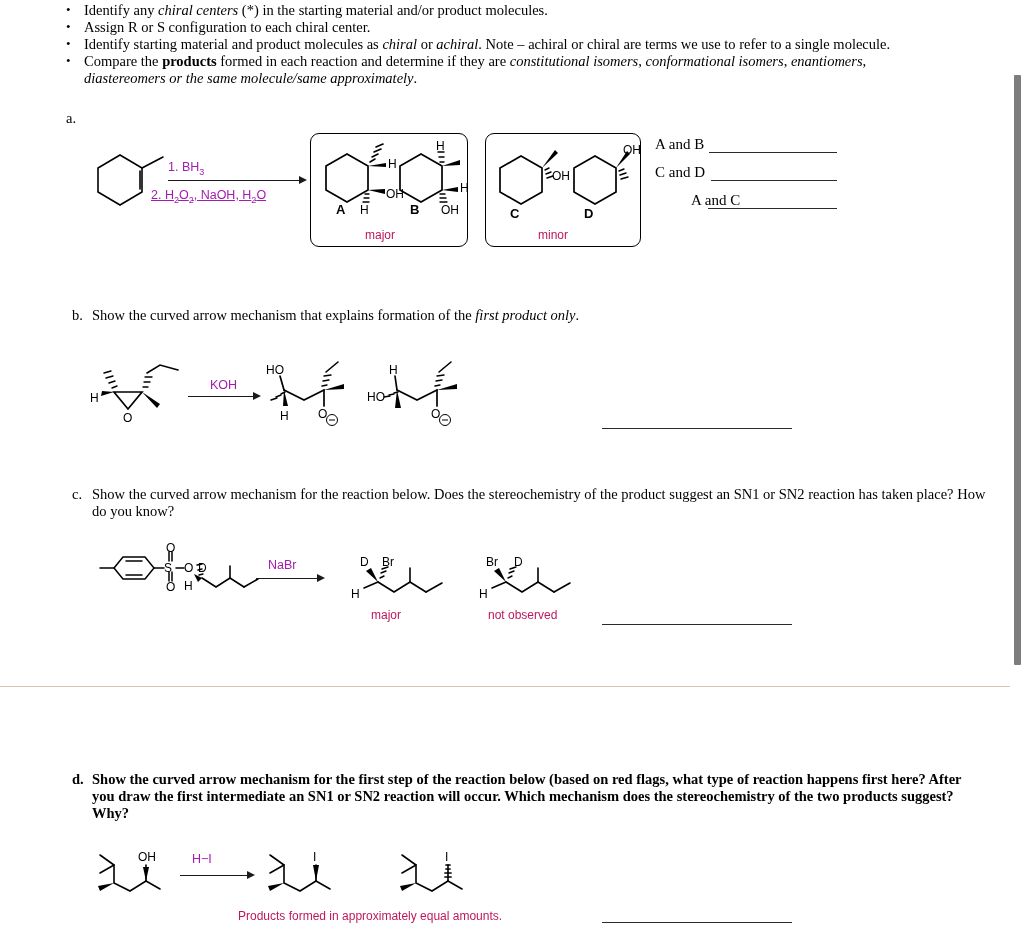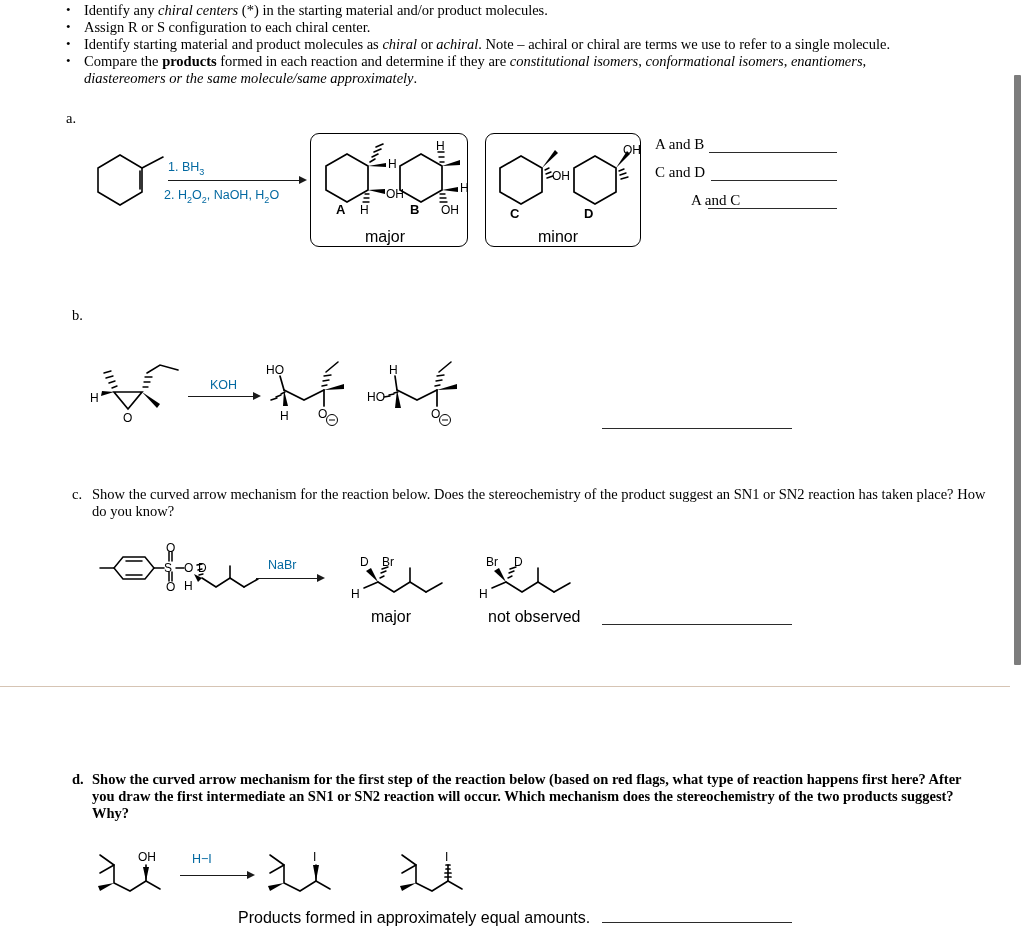--- a/index.html
+++ b/index.html
@@ -96,29 +96,29 @@
   }
   .chemlabel-b {
     font-family: "Liberation Sans", sans-serif;
     font-size: 13px;
     font-weight: bold;
     fill: #000;
   }
   .capt {
     position: absolute;
     font-family: "Liberation Sans", sans-serif;
-    font-size: 16px;
-    color: #000000;
+    font-size: 12px;
+    color: #be185d;
     white-space: nowrap;
   }
   .reagent {
     position: absolute;
     font-family: "Liberation Sans", sans-serif;
     font-size: 12.5px;
-    color: #0369a1;
+    color: #a21caf;
     white-space: nowrap;
   }
   .reagent sub { font-size: 9px; }
 
   .prodbox {
     position: absolute;
     border: 1.4px solid #000;
     border-radius: 9px;
     background: #fff;
   }
@@ -180,21 +180,21 @@
         <path d="M8,18 L8,42 L30,55 L52,42 L52,18 L30,5 Z"></path>
         <path d="M50,21 L50,39"></path>
         <path d="M52,18 L73,7"></path>
       </g>
     </svg>
   </div>
 
   <div class="reagent" style="left:168px; top:160px;">1. BH<sub>3</sub></div>
   <div class="arrow-line" style="left:168px; top:180px; width:132px;"></div>
   <div class="arrow-head" style="left:299px; top:176px;"></div>
-  <div class="reagent" style="left:164px; top:188px;">2. H<sub>2</sub>O<sub>2</sub>, NaOH, H<sub>2</sub>O</div>
+  <div class="reagent" style="left:151px; top:188px;text-decoration:underline;">2. H<sub>2</sub>O<sub>2</sub>, NaOH, H<sub>2</sub>O</div>
 
   <div class="prodbox" style="left:310px; top:133px; width:156px; height:112px;"></div>
 
   <div class="chem" style="left:320px; top:142px;">
     <svg width="80" height="80" viewBox="0 0 80 80">
       <g stroke="#000" stroke-width="1.7" fill="none" stroke-linecap="round">
         <path d="M6,24 L6,48 L27,60 L48,48 L48,24 L27,12 Z"></path>
       </g>
 
       <g stroke="#000" stroke-width="1.6" stroke-linecap="round">
@@ -293,20 +293,21 @@
   <div class="ans-label" style="left:655px; top:136px;">A and B</div>
   <div class="answer-line" style="left:709px; top:152px; width:128px;"></div>
 
   <div class="ans-label" style="left:655px; top:164px;">C and D</div>
   <div class="answer-line" style="left:711px; top:180px; width:126px;"></div>
 
   <div class="ans-label" style="left:655px; top:192px;margin-left:36px;">A and C</div>
   <div class="answer-line" style="left:708px; top:208px; width:129px;"></div>
 
   <div class="q-label" style="left:72px; top:307px;">b.</div>
+  <div class="q-text" style="left:92px; top:307px; width:560px;">Show the curved arrow mechanism that explains formation of the <i class="bi">first product only</i>.</div>
 
   <div class="chem" style="left:90px; top:362px;">
     <svg width="110" height="62" viewBox="0 0 110 62">
       <g stroke="#000" stroke-width="1.7" fill="none" stroke-linecap="round">
         <path d="M24,30 L52,30 L38,47 Z"></path>
       </g>
 
       <g stroke="#000" stroke-width="1.4" stroke-linecap="round">
         <line x1="22" y1="26" x2="27" y2="24"></line>
         <line x1="19" y1="21" x2="25" y2="19"></line>

